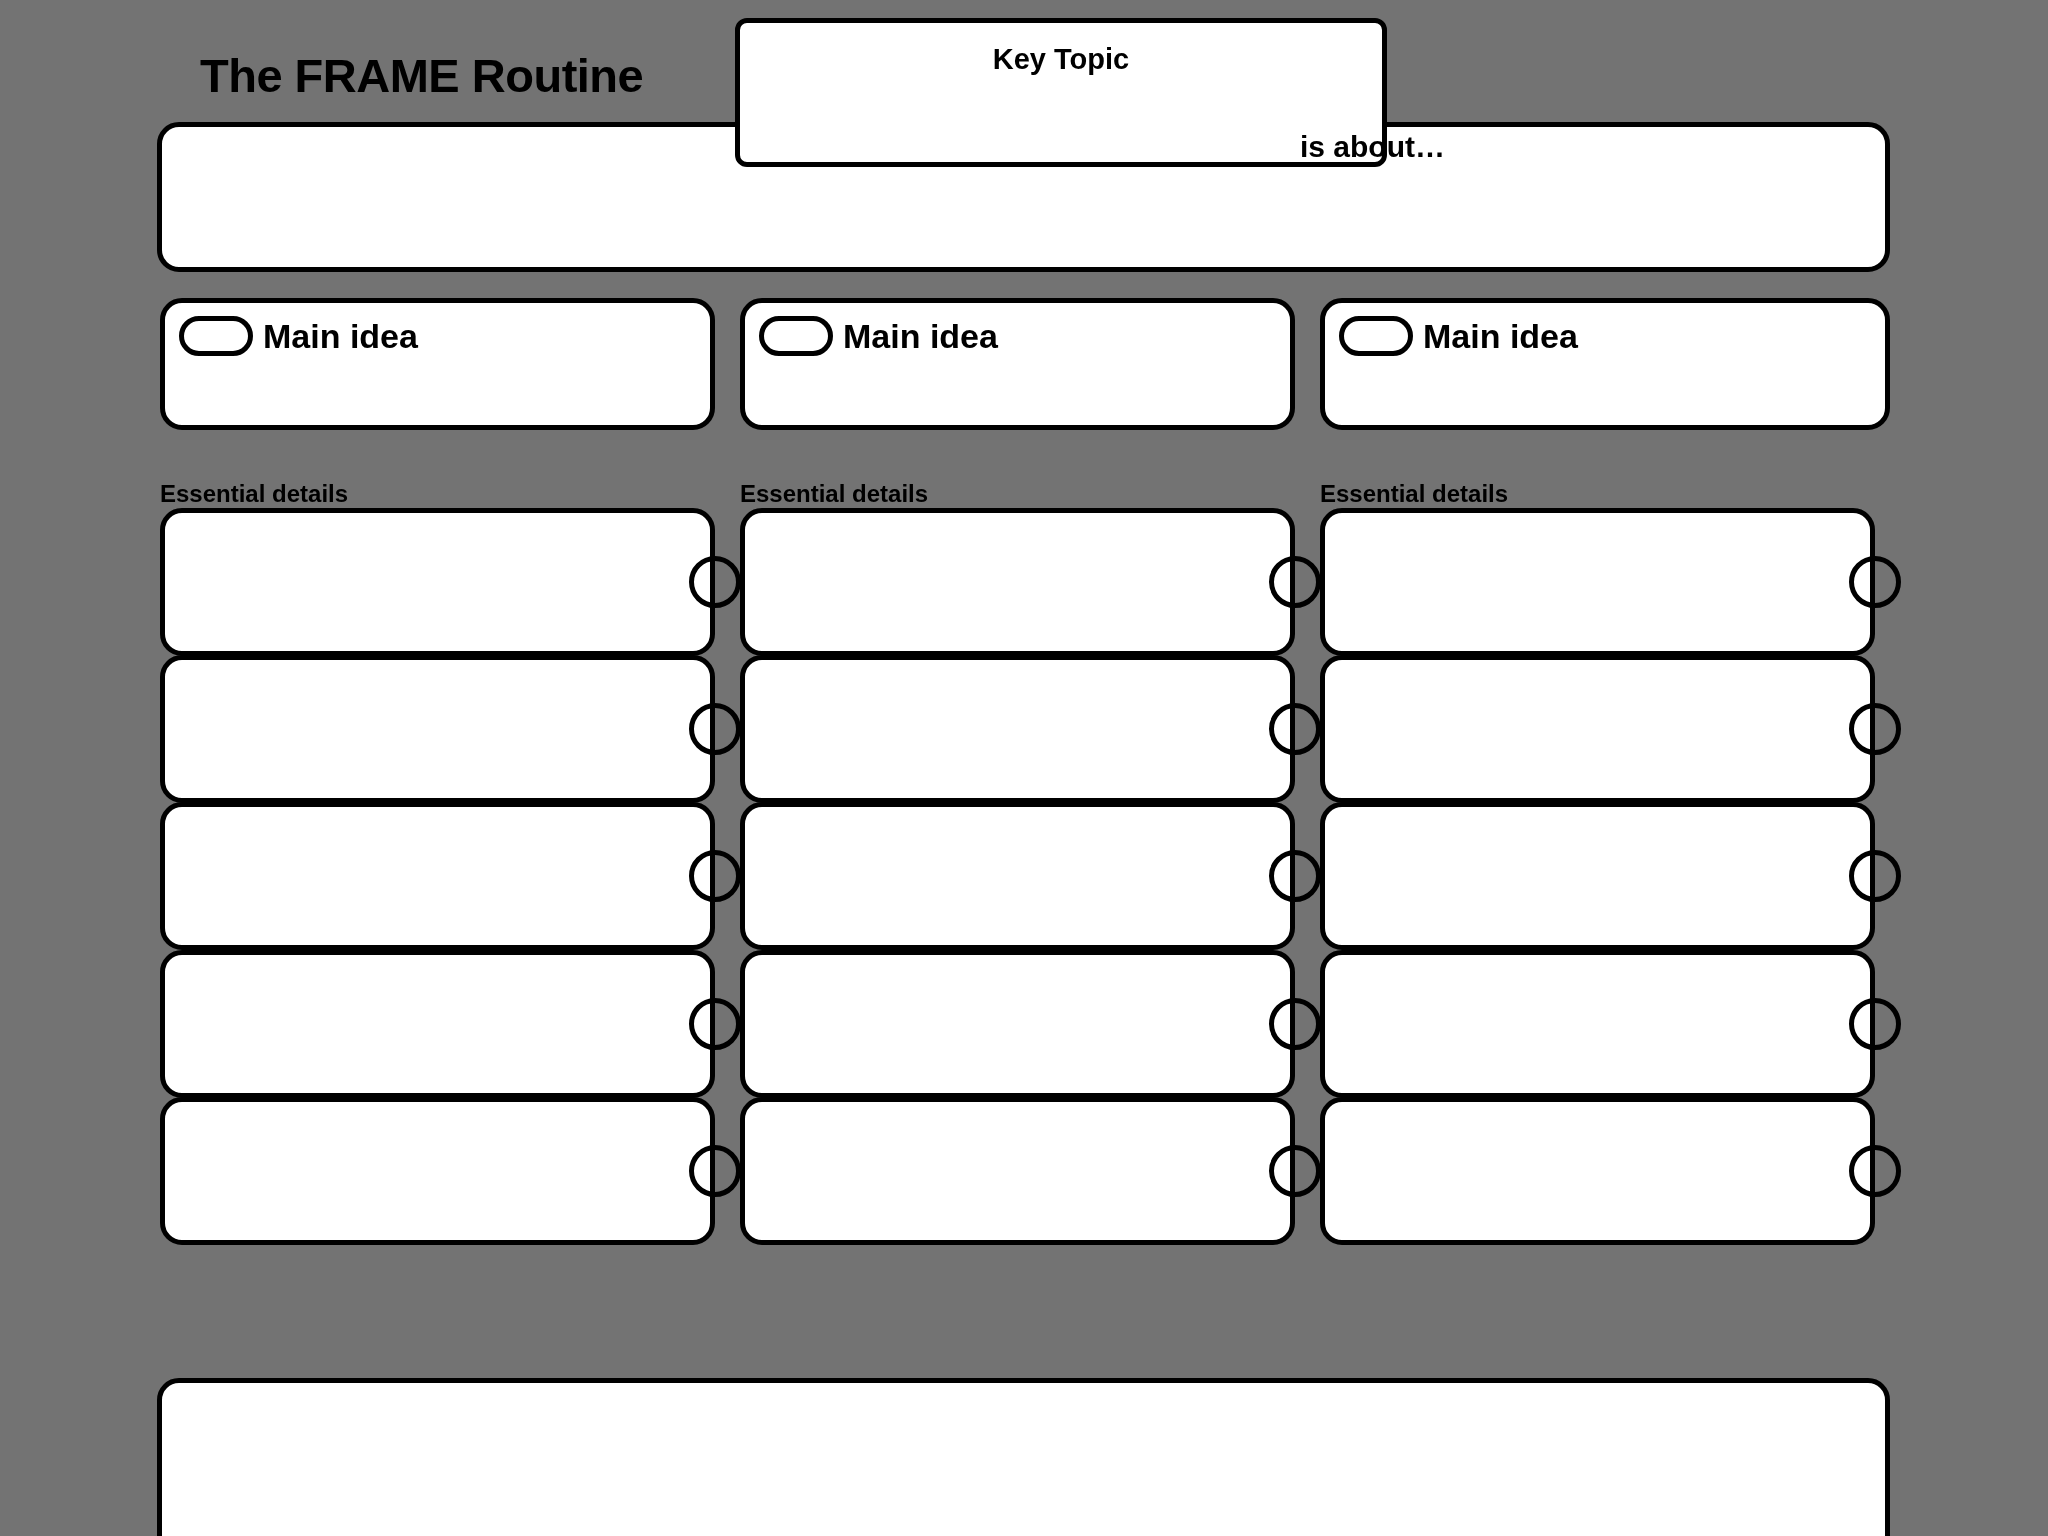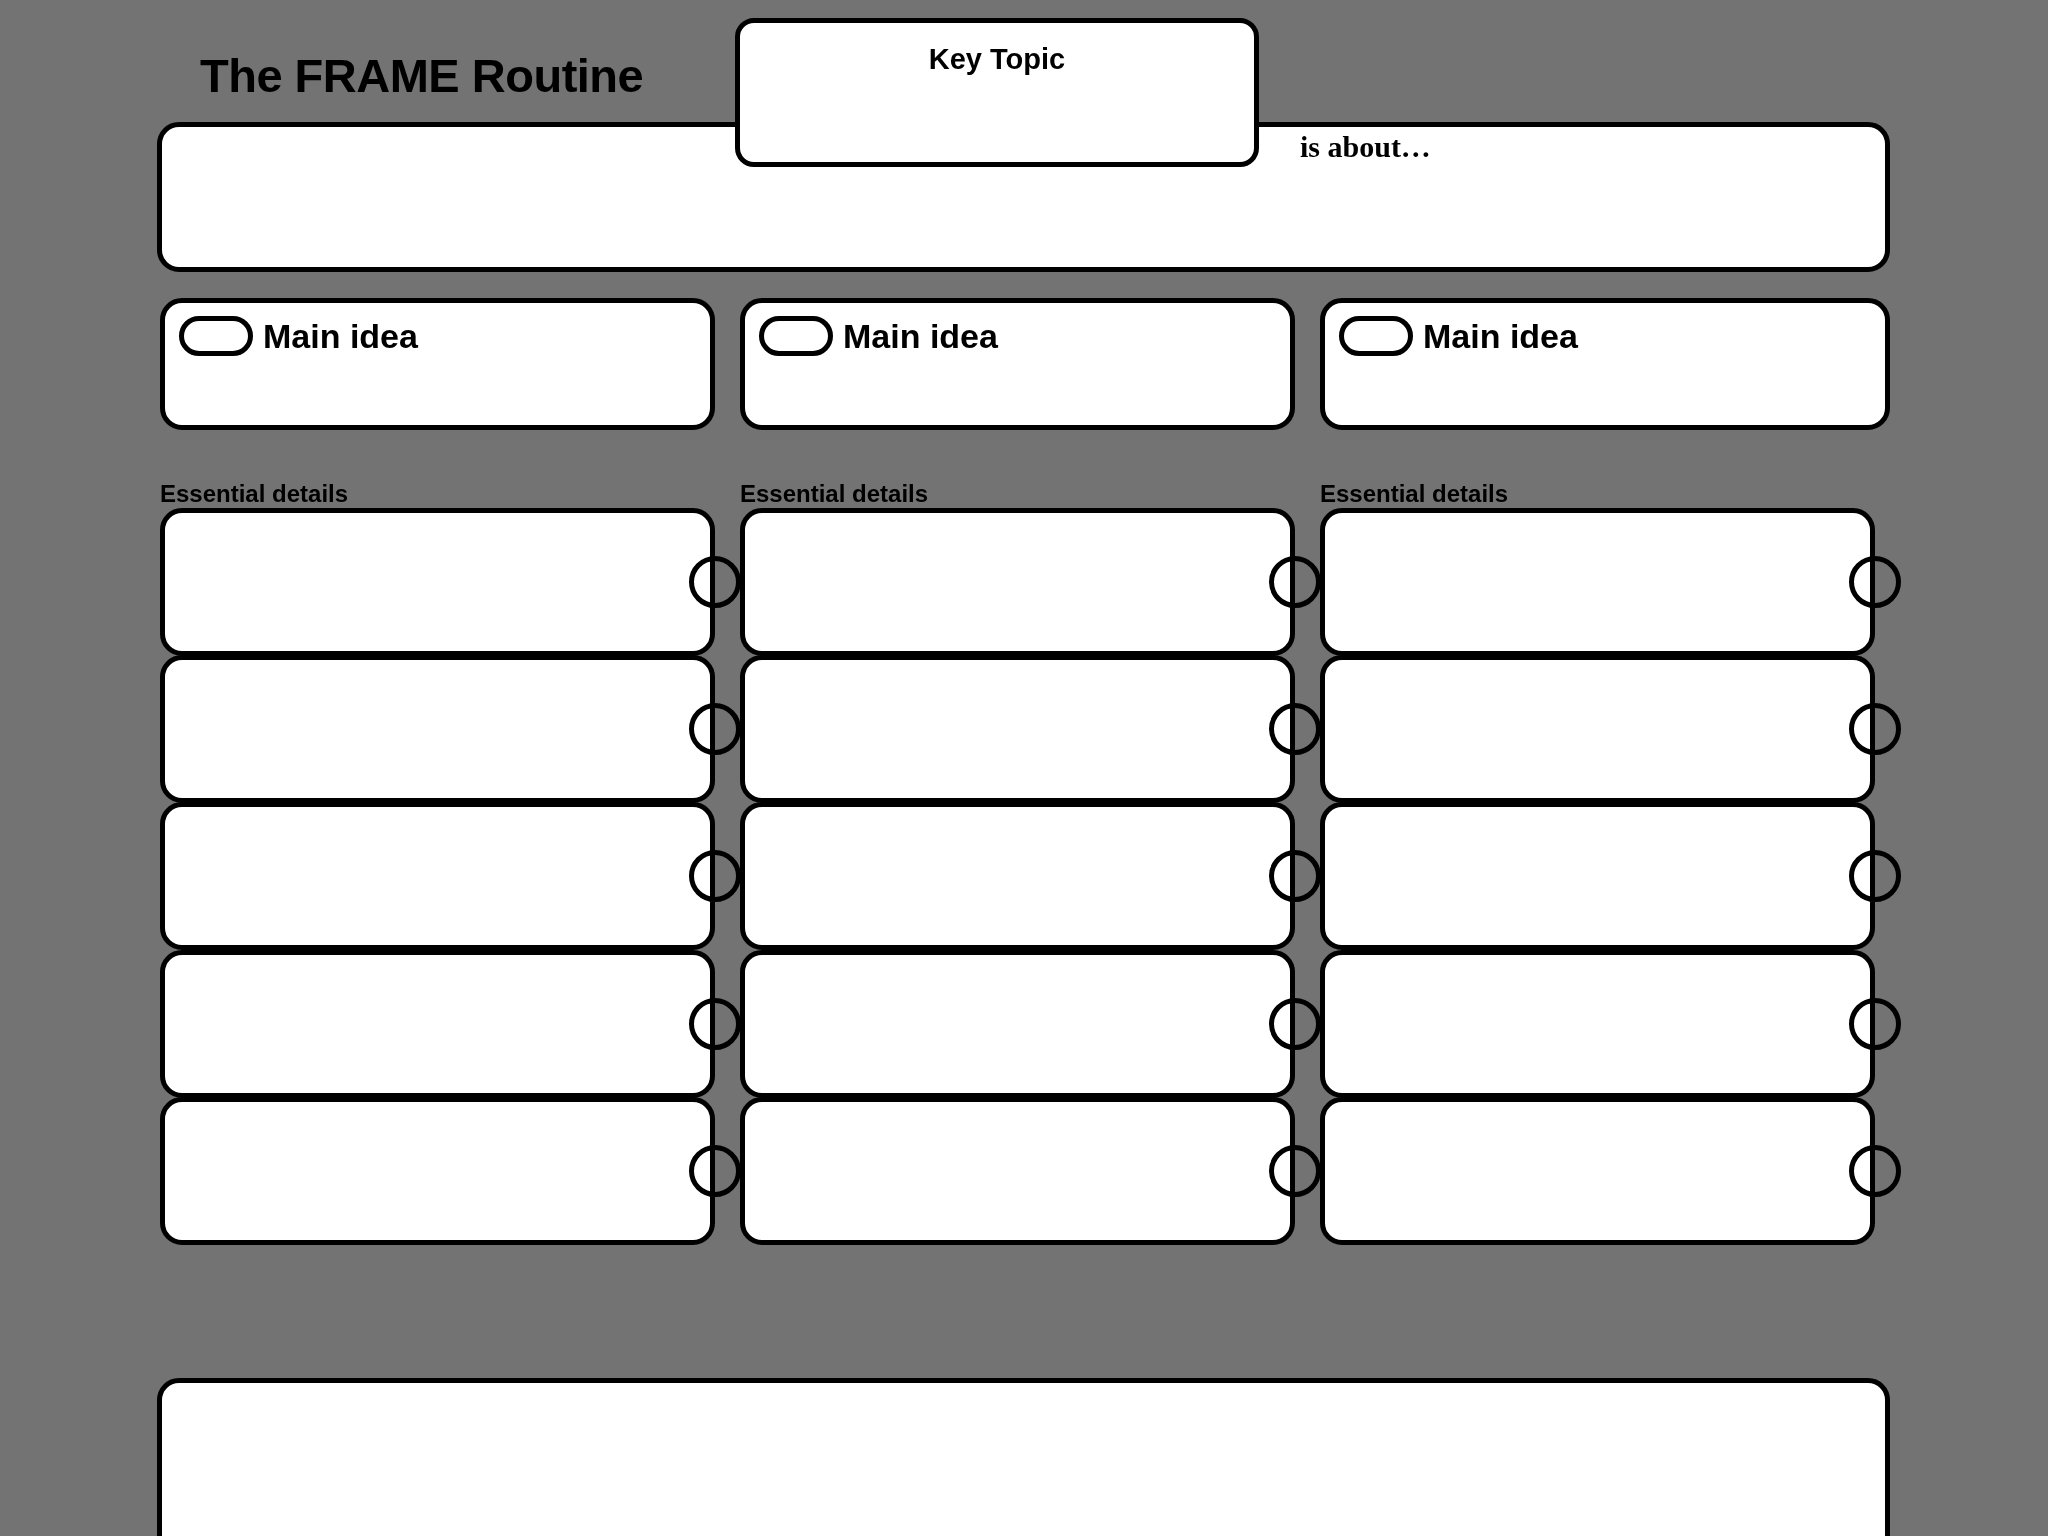--- a/index.html
+++ b/index.html
@@ -48,30 +48,29 @@
     border-radius: 22px;
     z-index: 1;
   }
   #isabout-label {
     left: 1300px;
     top: 130px;
     font-size: 30px;
     font-weight: bold;
     white-space: nowrap;
     z-index: 4;
-    font-family: Liberation Serif, serif;
   }
 
   
   #keytopic-box {
     left: 735px;
     top: 18px;
-    width: 524px;
+    width: 652px;
     height: 149px;
-    border-radius: 19px;
+    border-radius: 12px;
     z-index: 3;
   }
   #keytopic-label {
     position: absolute;
     left: 0;
     right: 0;
     top: 20px;
     text-align: center;
     font-size: 29px;
     font-weight: bold;

